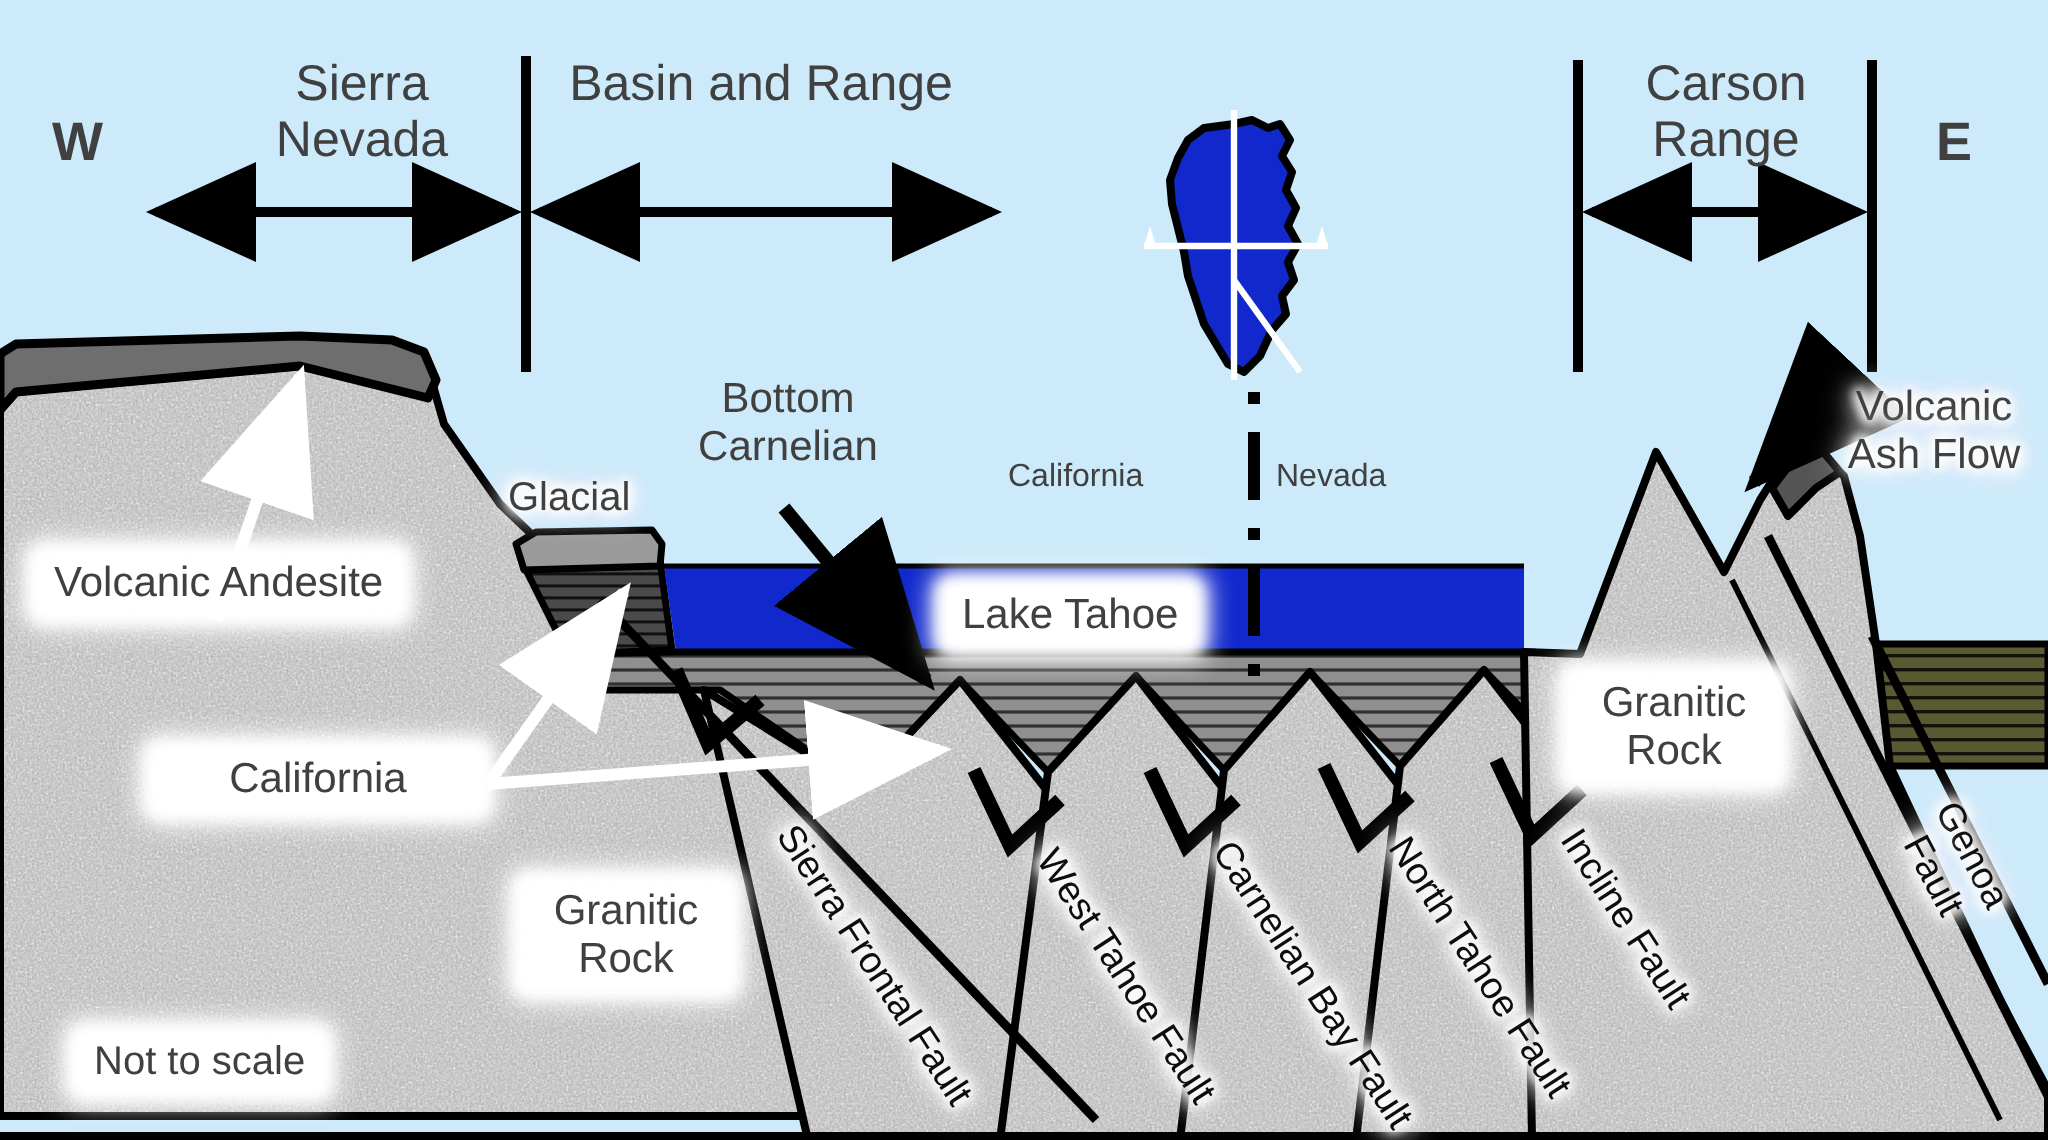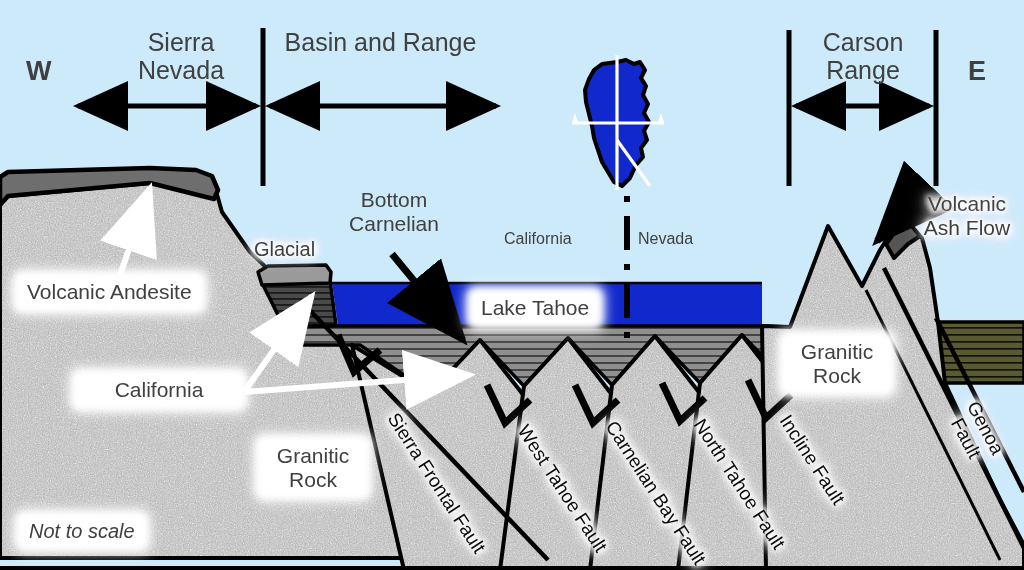--- a/index.html
+++ b/index.html
@@ -221,21 +221,21 @@
   <div class="lbl geo halo" style="left:786px;top:338px;width:88px;">
     <div>Granitic</div>
     <div>Rock</div>
   </div>
 
   <div class="lbl geo halo-soft" style="left:916px;top:192px;width:102px;">
     <div>Volcanic</div>
     <div>Ash Flow</div>
   </div>
 
-  <div class="lbl nts halo" style="left:22px;top:518px;font-style:italic;">Not to scale</div>
+  <div class="lbl nts halo" style="left:40px;top:518px;">Not to scale</div>
 
   <div class="fault halo-soft" style="left:392px;top:404px;transform:rotate(57deg);">Sierra Frontal Fault</div>
   <div class="fault halo-soft" style="left:522px;top:416px;transform:rotate(57deg);">West Tahoe Fault</div>
   <div class="fault halo-soft" style="left:610px;top:412px;transform:rotate(57deg);">Carnelian Bay Fault</div>
   <div class="fault halo-soft" style="left:698px;top:410px;transform:rotate(57deg);">North Tahoe Fault</div>
   <div class="fault halo-soft" style="left:784px;top:406px;transform:rotate(57deg);">Incline Fault</div>
 
   <div class="fault halo-soft" style="left:962px;top:386px;transform:rotate(62deg);text-align:center;">
     <div>Genoa</div>
     <div>Fault</div>

